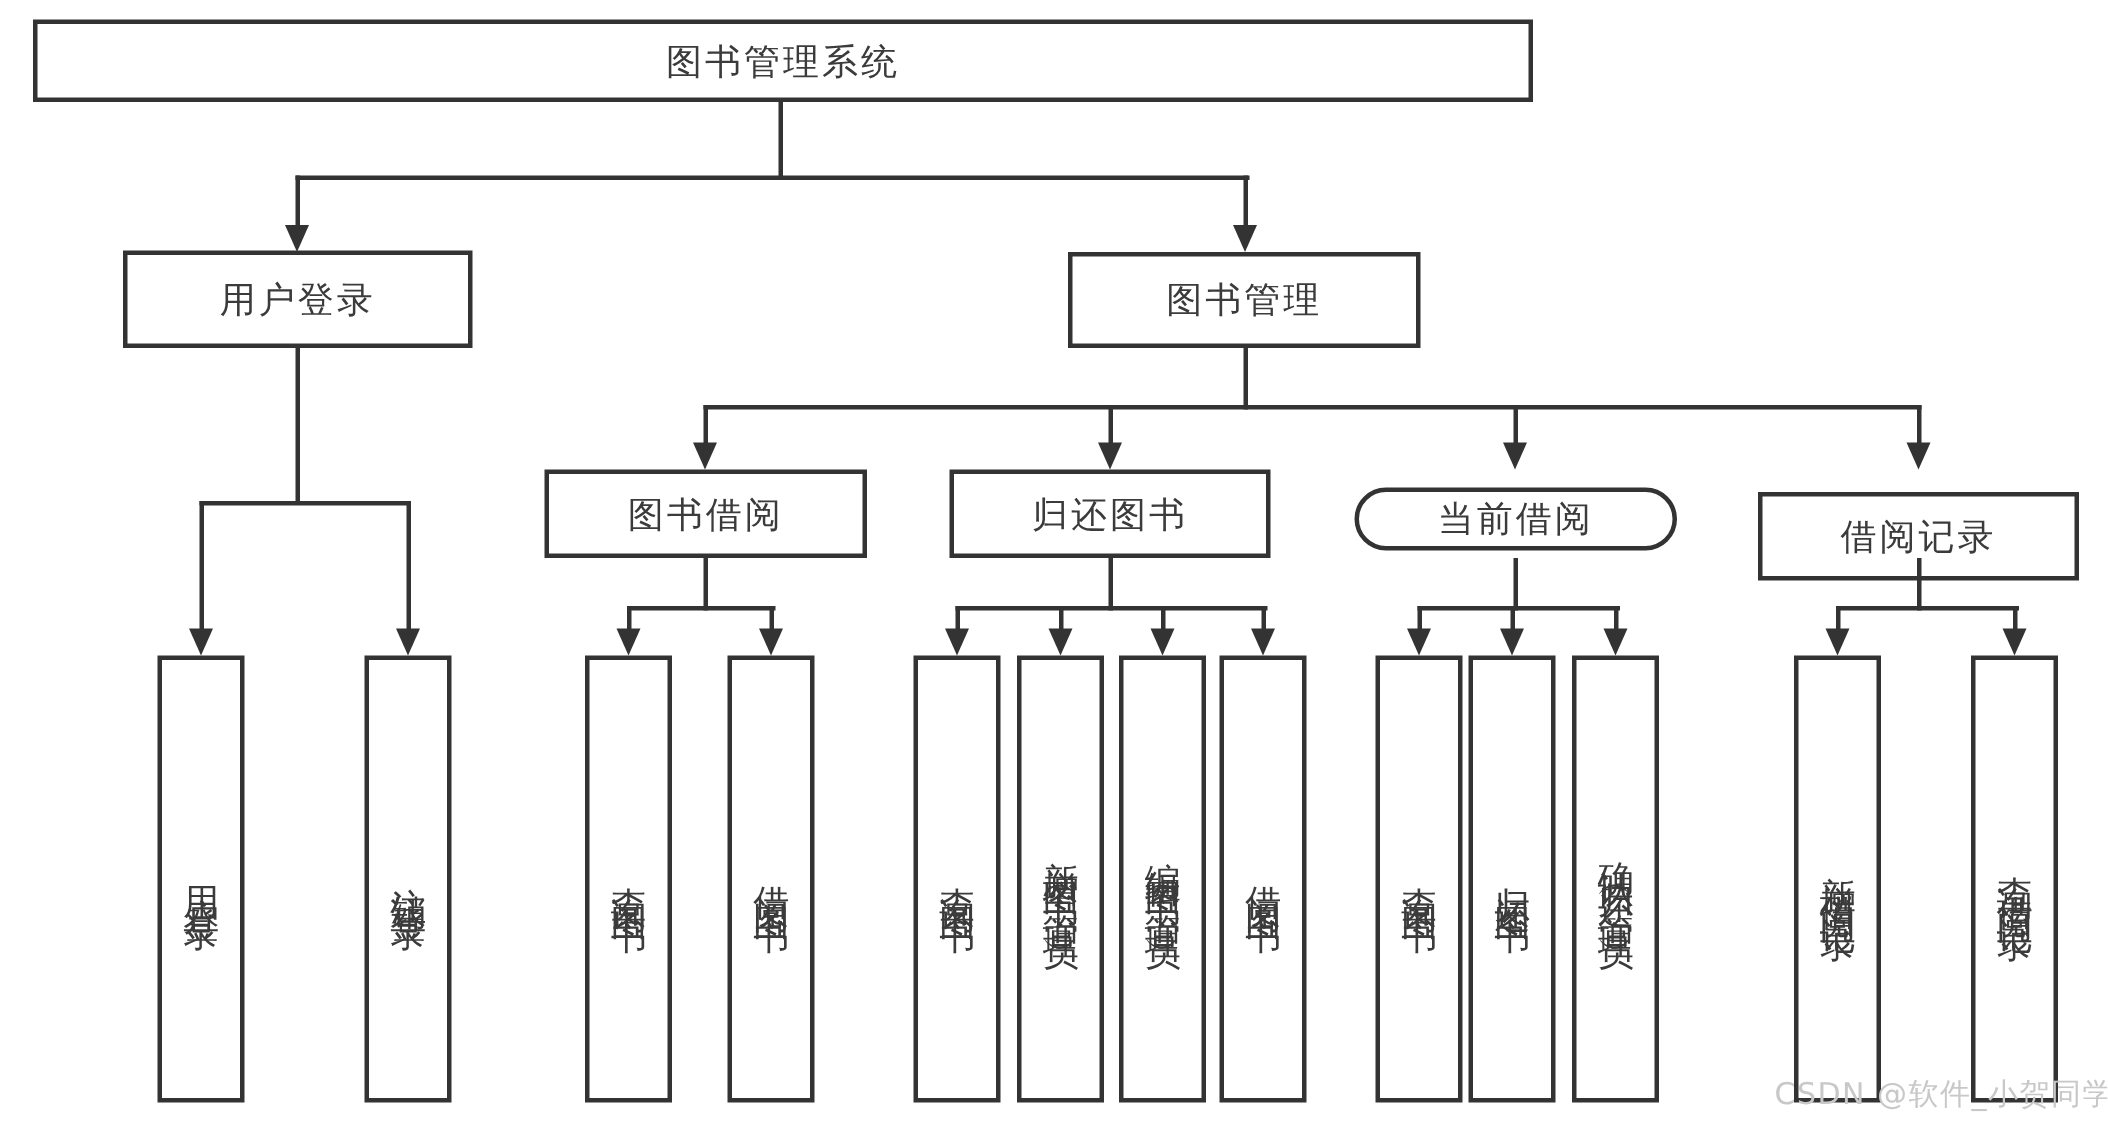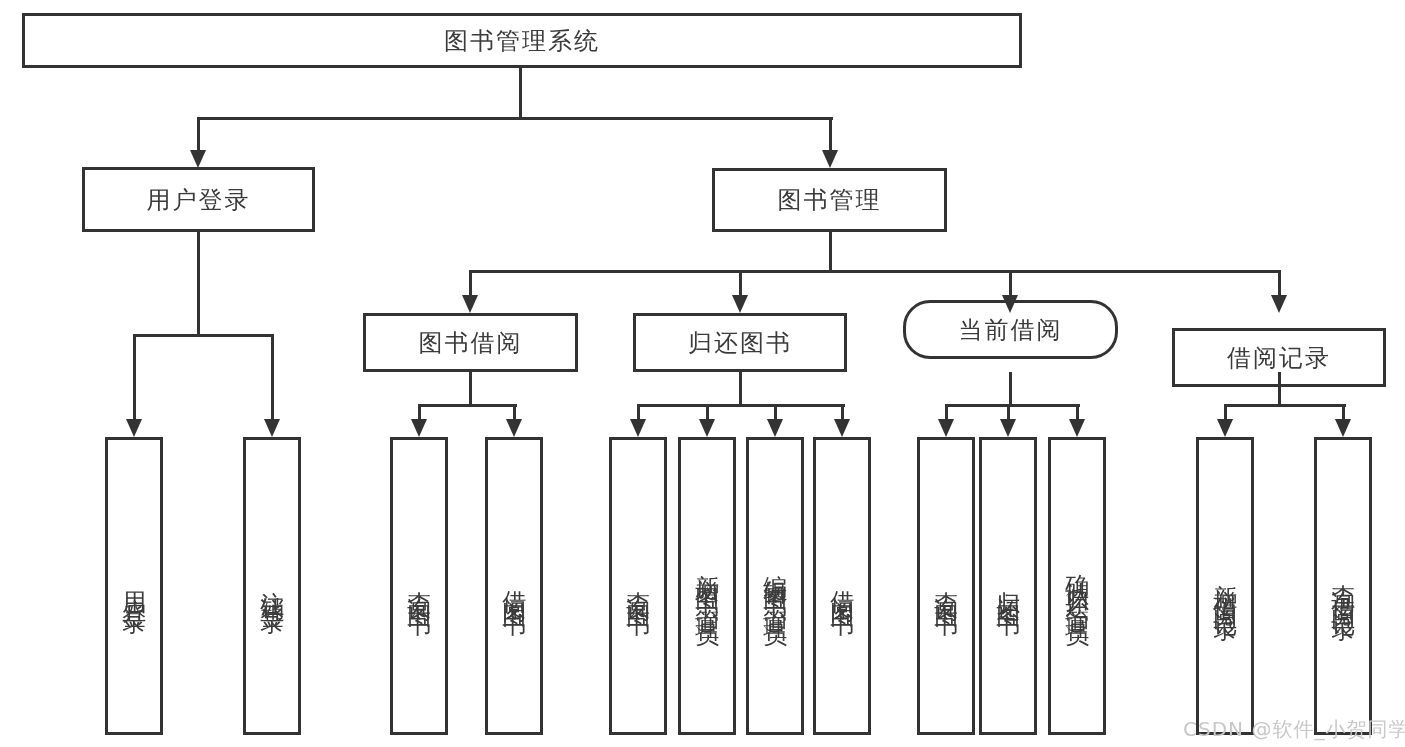--- a/index.html
+++ b/index.html
@@ -64,21 +64,21 @@
   <div class="box hbox" style="left:712px; top:168px; width:235px; height:64px;">
     <span>图书管理</span>
   </div>
 
   <div class="box hbox" style="left:363px; top:313px; width:215px; height:59px;">
     <span>图书借阅</span>
   </div>
   <div class="box hbox" style="left:633px; top:313px; width:214px; height:59px;">
     <span>归还图书</span>
   </div>
-  <div class="box hbox" style="left:903px; top:300px; width:215px; height:59px;border-radius:27px;">
+  <div class="box hbox" style="left:903px; top:325px; width:215px; height:42px;border-radius:27px;">
     <span>当前借阅</span>
   </div>
   <div class="box hbox" style="left:1172px; top:328px; width:214px; height:59px;">
     <span>借阅记录</span>
   </div>
 
   <div class="box leaf" style="left:105px;">
     <span class="lbl">用户登录</span>
   </div>
   <div class="box leaf" style="left:243px;">

